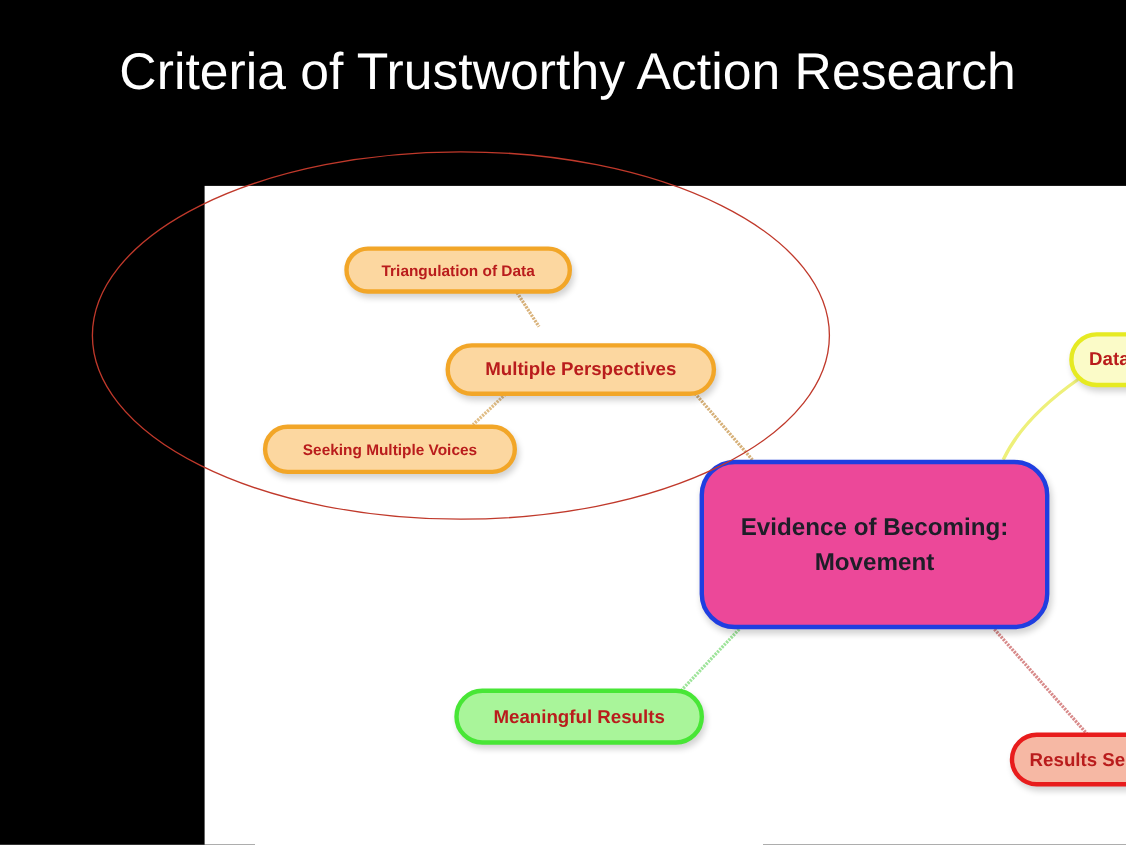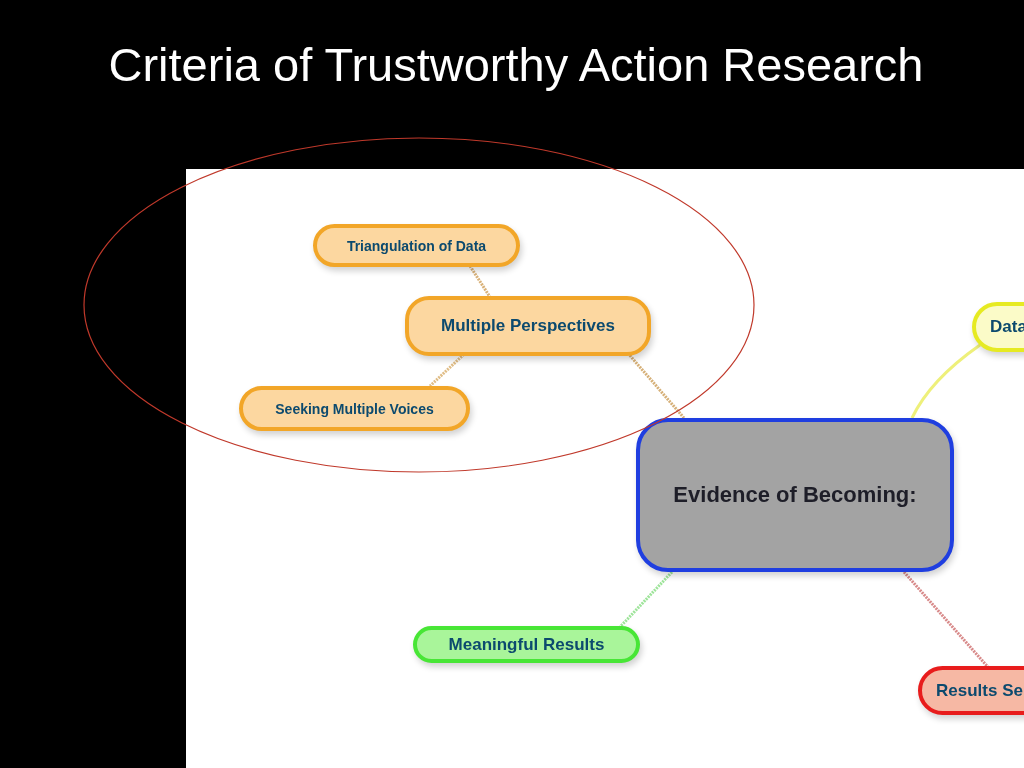--- a/index.html
+++ b/index.html
@@ -17,28 +17,28 @@
     }
     .diagram-panel {
       position: absolute; left: 186px; top: 169px; width: 838px; height: 599px;
       background: #ffffff; overflow: hidden;
     }
     .connectors { position: absolute; left: 0; top: 0; width: 1024px; height: 768px; pointer-events: none; }
     .node {
       position: absolute; box-sizing: border-box;
       display: flex; align-items: center; justify-content: center;
       font-family: "Liberation Sans", sans-serif; font-weight: bold;
-      color: #0c4a6e; white-space: nowrap;
+      color: #b91c1c; white-space: nowrap;
       box-shadow: 2px 4px 6px rgba(0,0,0,0.18);
     }
     .node.orange {
       background: #fcd7a0; border: 4px solid #f2a628; border-radius: 24px;
     }
     .node.blue {
-      background: #a3a3a3; border: 4px solid #1f3ee0; border-radius: 32px;
+      background: #ec4899; border: 4px solid #1f3ee0; border-radius: 32px;
       flex-direction: column; text-align: center; line-height: 32px;
       font-size: 22px; color: #1e1e28;
     }
     .node.green {
       background: #a9f59a; border: 4px solid #48e636; border-radius: 26px;
     }
     .node.yellow {
       background: #fbfbc8; border: 4px solid #e6ea22; border-radius: 26px;
       justify-content: flex-start; padding-left: 14px;
     }
@@ -67,37 +67,38 @@
 
   <line x1="672" y1="572" x2="620" y2="627" stroke="#9ee49a" stroke-width="3" stroke-dasharray="2,1"></line>
 
   <line x1="904" y1="572" x2="988" y2="667" stroke="#d88a8a" stroke-width="3" stroke-dasharray="2,1"></line>
 </svg>
 
 <div class="node orange" style="left:313px; top:224px; width:207px; height:43px; font-size:14px;">
   <span>Triangulation of Data</span>
 </div>
 
-<div class="node orange" style="left:405px; top:296px; width:246px; height:60px; font-size:17px;">
+<div class="node orange" style="left:405px; top:312px; width:246px; height:48px; font-size:17px;">
   <span>Multiple Perspectives</span>
 </div>
 
 <div class="node orange" style="left:239px; top:386px; width:231px; height:45px; font-size:14px;align-items:center;">
   <span>Seeking Multiple Voices</span>
 </div>
 
 <div class="node blue" style="left:636px; top:418px; width:318px; height:154px;">
   <span>Evidence of Becoming:</span>
+  <span>Movement</span>
 </div>
 
 <div class="node yellow" style="left:972px; top:302px; width:120px; height:50px; font-size:17px;">
   <span>Data</span>
 </div>
 
-<div class="node green" style="left:413px; top:626px; width:227px; height:37px; font-size:17px;">
+<div class="node green" style="left:413px; top:626px; width:227px; height:51px; font-size:17px;">
   <span>Meaningful Results</span>
 </div>
 
 <div class="node red" style="left:918px; top:666px; width:160px; height:49px; font-size:17px;">
   <span>Results Se</span>
 </div>
 
 <svg class="highlight-ellipse" viewBox="0 0 1024 768">
   <ellipse cx="419" cy="305" rx="335" ry="167" fill="none" stroke="#c0392b" stroke-width="1.2"></ellipse>
 </svg>

